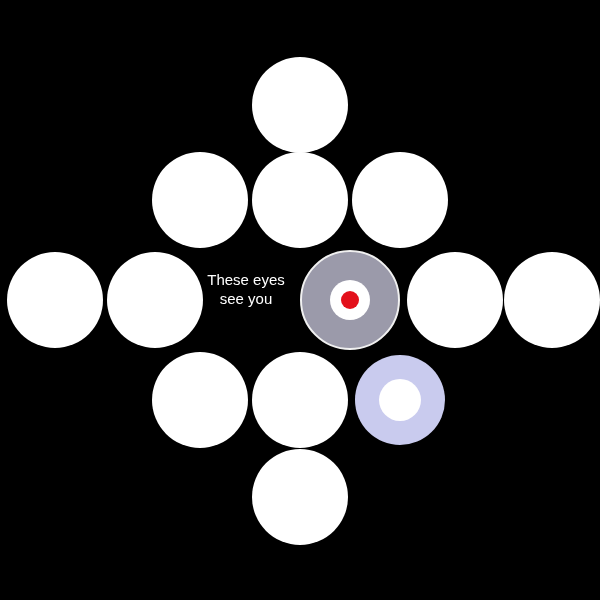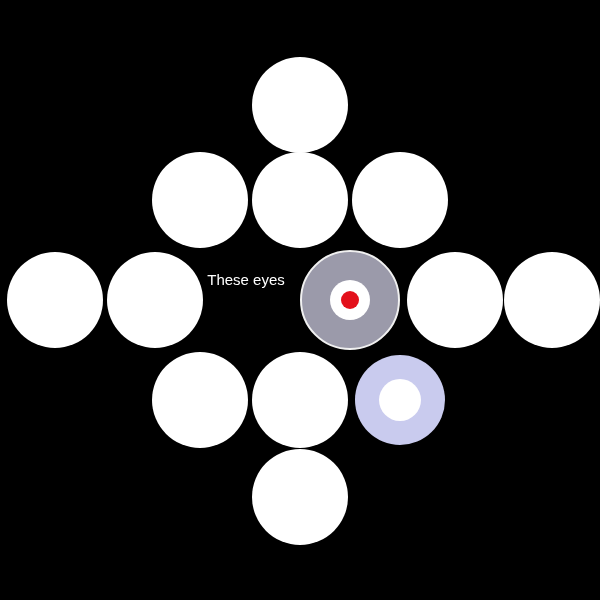--- a/index.html
+++ b/index.html
@@ -67,14 +67,15 @@
       <div class="circle" style="left: 504px; top: 252px; height: 96px; width: 96px; background: rgb(255, 255, 255);"></div>
       <div class="circle" style="left: 152px; top: 352px; height: 96px; width: 96px; background: rgb(255, 255, 255);"></div>
       <div class="circle" style="left: 252px; top: 352px; height: 96px; width: 96px; background: rgb(255, 255, 255);"></div>
       <div class="circle" style="left: 355px; top: 355px; height: 90px; width: 90px; background: rgb(201, 203, 238);">
         <div class="circle-inner" style="height: 42px; width: 42px; background: rgb(255, 255, 255);"></div>
       </div>
       <div class="circle" style="left: 252px; top: 449px; height: 96px; width: 96px; background: rgb(255, 255, 255);"></div>
     </div>
   <div class="caption" style="color: rgb(255, 255, 255);">
     <div>These eyes</div>
+    <div>see you</div>
   </div>
 </div>
 
 </body></html>

